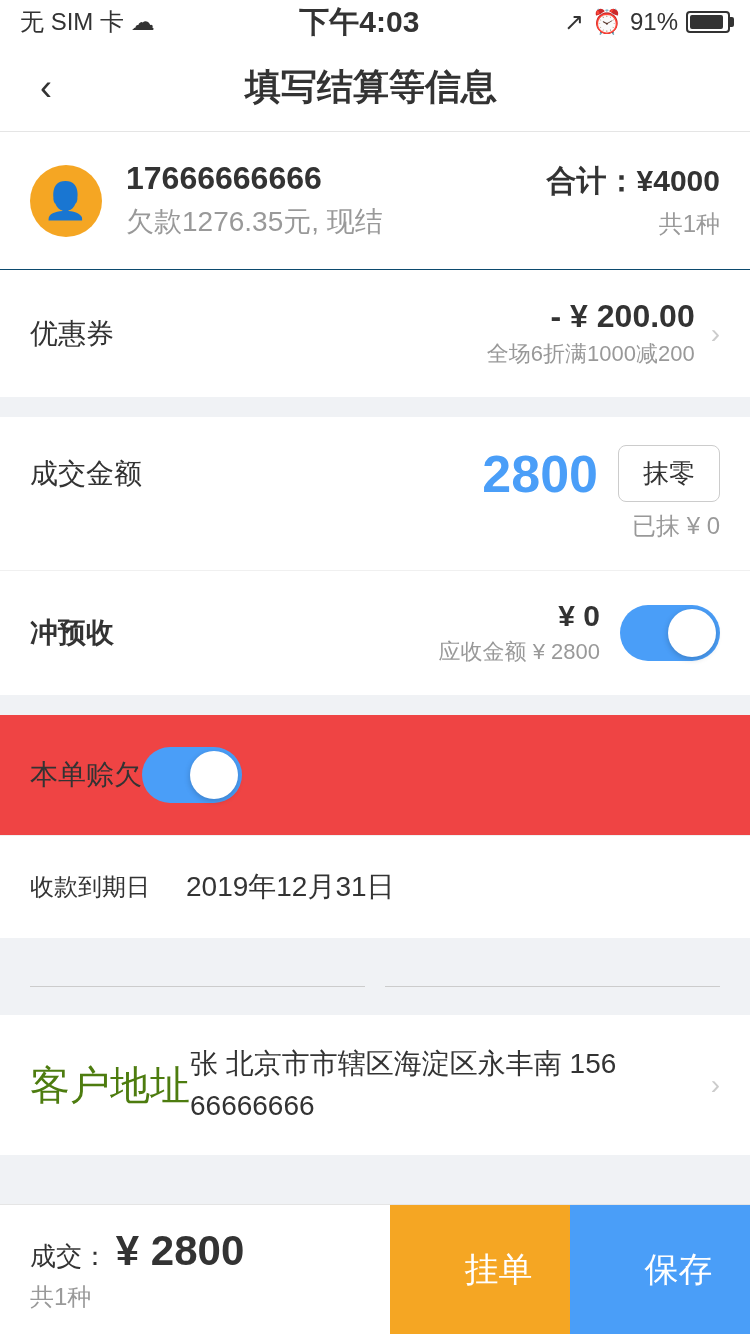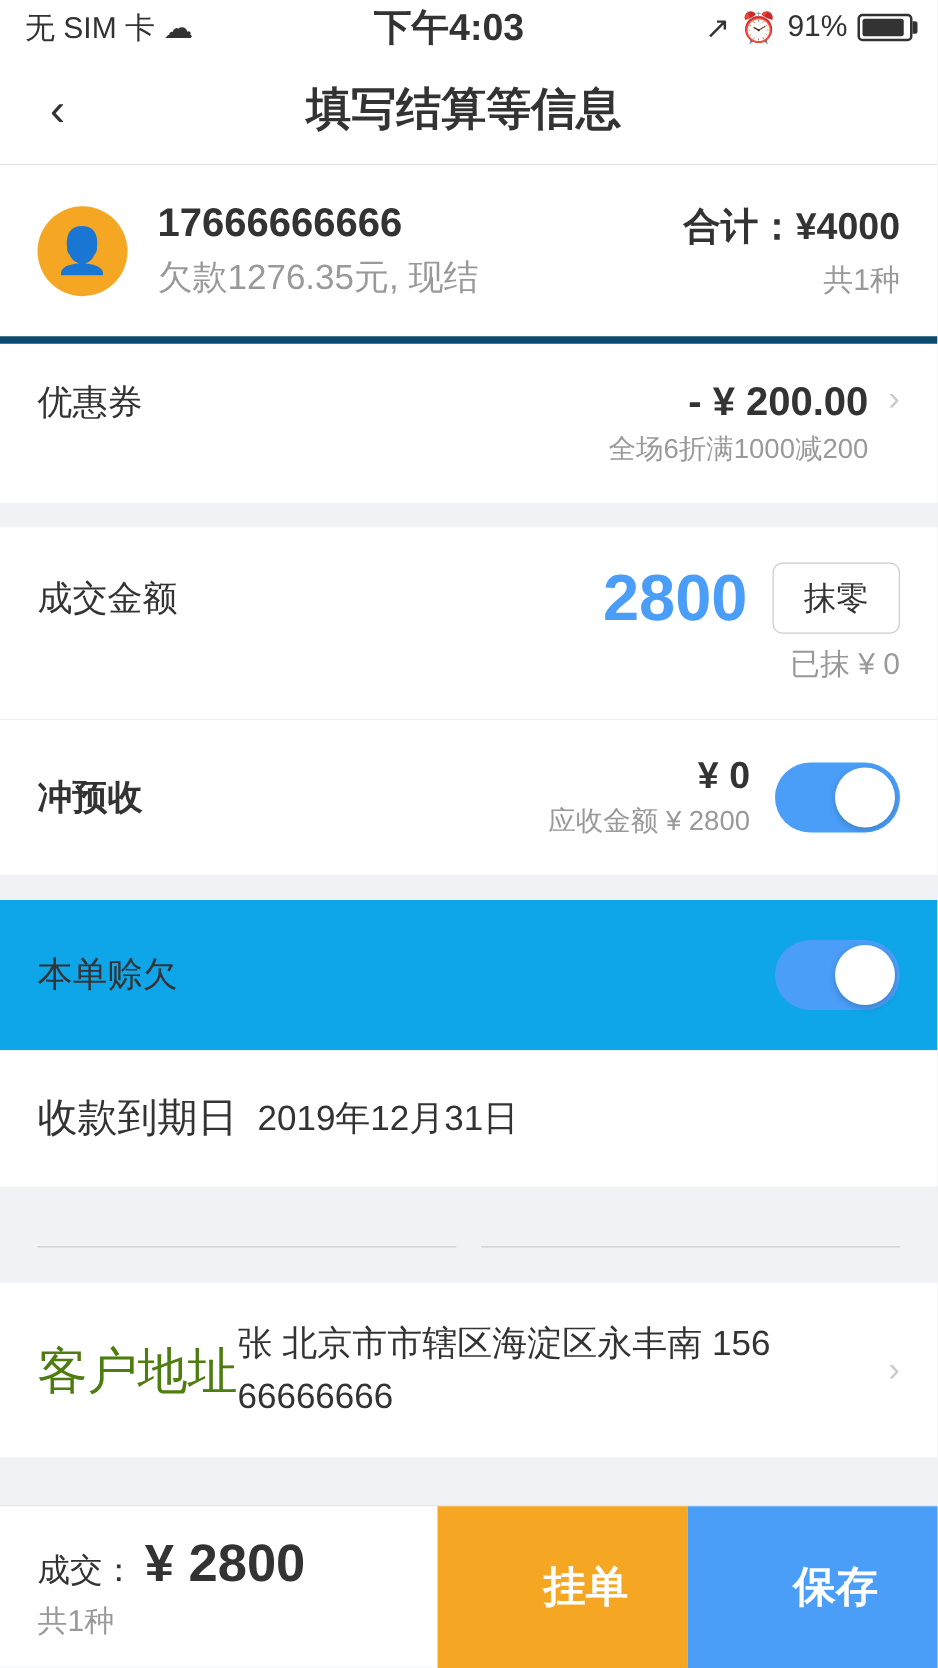--- a/index.html
+++ b/index.html
@@ -96,24 +96,24 @@
     .customer-info { flex: 1; }
     .customer-phone { font-size: 32px; font-weight: 600; color: #333; }
     .customer-sub { font-size: 28px; color: #999; margin-top: 6px; }
     .total-info { text-align: right; }
     .total-amount { font-size: 30px; font-weight: 600; color: #333; }
     .total-count { font-size: 24px; color: #999; margin-top: 6px; }
 
     
     .row-item {
       display: flex;
-      align-items: flex-start;
-      padding: 28px 30px;
-      background: #fff;
-      border-top: 6px solid #0c4a6e;
+      align-items: center;
+      padding: 28px 30px;
+      background: #fff;
+      border-top: 1px solid #0c4a6e;
     }
     .row-label { font-size: 28px; color: #333; min-width: 120px; }
     .row-spacer { flex: 1; }
     .row-value { text-align: right; }
     .coupon-amount { font-size: 32px; font-weight: 600; color: #333; }
     .coupon-desc { font-size: 22px; color: #999; margin-top: 4px; }
     .chevron-icon { font-size: 28px; color: #ccc; margin-left: 16px; }
 
     
     .deal-section {
@@ -169,37 +169,36 @@
       width: 48px; height: 48px;
       background: #fff;
       border-radius: 50%;
       position: absolute;
       top: 4px; right: 4px;
       box-shadow: 0 2px 6px rgba(0,0,0,0.2);
     }
 
     
     .debit-section {
-      background: #0ea5e9;
+      background: #ef4444;
       padding: 32px 30px;
       display: flex;
       align-items: center;
-      justify-content: space-between;
     }
     .debit-label { font-size: 28px; color: #333; }
 
     
     .date-section {
       background: #fff;
       padding: 32px 30px;
       border-top: 1px solid #f0f0f0;
       display: flex;
       align-items: center;
     }
-    .date-label { font-size: 32px; color: #333; margin-right: 16px; }
+    .date-label { font-size: 24px; color: #333; margin-right: 36px; }
     .date-value { font-size: 28px; color: #333; }
 
     
     .logistics-divider {
       background: #f0f2f5;
       padding: 28px 30px;
       display: flex;
       align-items: center;
       justify-content: center;
       gap: 20px;
@@ -236,26 +235,26 @@
     }
     .footer-summary {
       flex: 1;
       padding: 0 30px;
     }
     .footer-deal-label { font-size: 26px; color: #333; }
     .footer-deal-amount { font-size: 42px; font-weight: 700; color: #333; display: inline; }
     .footer-count { font-size: 24px; color: #999; margin-top: 6px; }
     .footer-btn {
       height: 130px;
-      width: 200px;
+      width: 180px;
       display: flex;
       align-items: center;
       justify-content: center;
       font-size: 34px;
-      font-weight: 700;
+      font-weight: 400;
       color: #fff;
       cursor: pointer;
       padding-left: 37px;
     }
     .btn-hold { background: #f5a623; }
     .btn-save { background: #4a9ef8; }
 
     .sim-text { font-size: 24px; }
   </style>
 </head>

